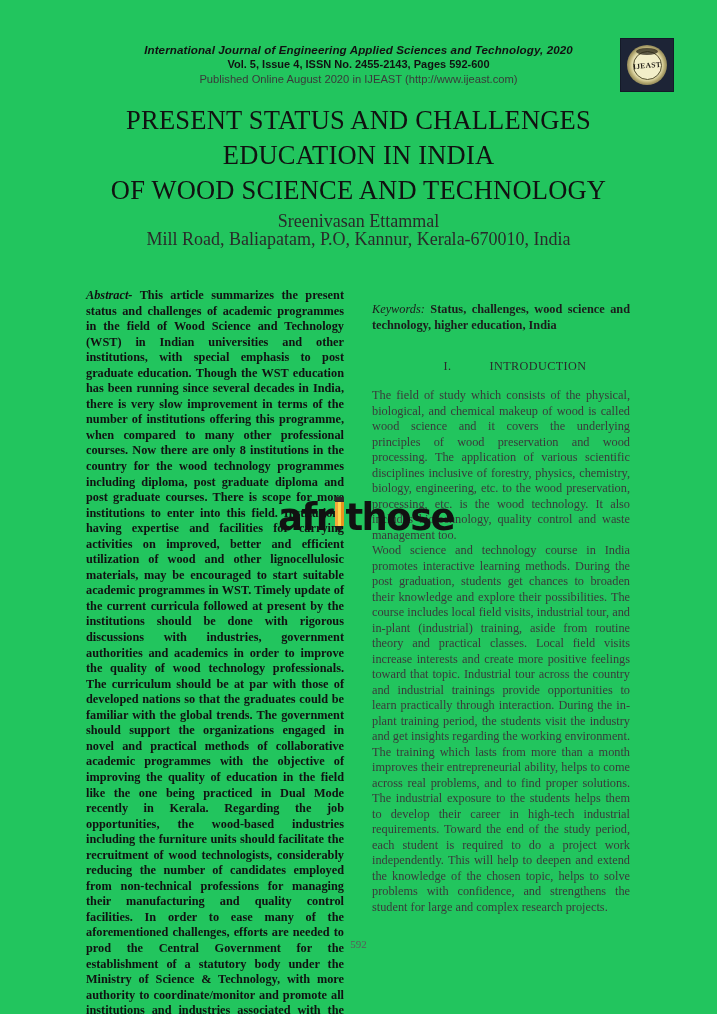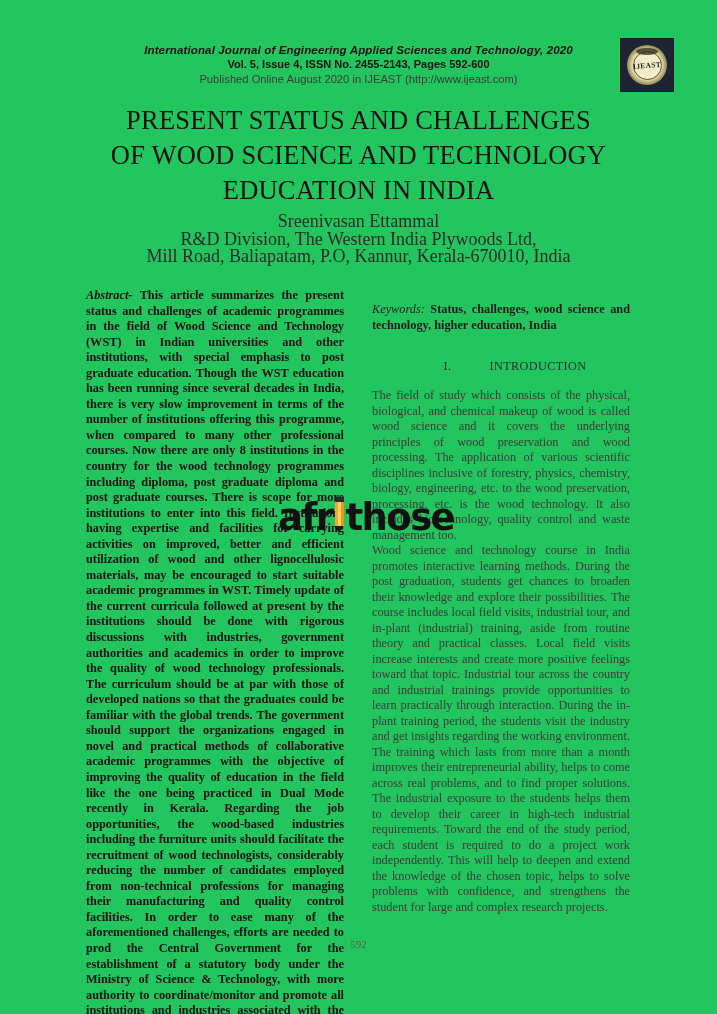--- a/index.html
+++ b/index.html
@@ -281,27 +281,26 @@
   </div>
 
   <div class="logo">
     <div class="logo-seal">
       <span class="logo-text">IJEAST</span>
     </div>
   </div>
 
   <div class="doc-title">
     <div>PRESENT STATUS AND CHALLENGES</div>
+    <div>EDUCATION IN INDIA</div>
     <div>OF WOOD SCIENCE AND TECHNOLOGY</div>
-    <div>EDUCATION IN INDIA</div>
   </div>
 
   <div class="authorblock">
     <div>Sreenivasan Ettammal</div>
-    <div>R&amp;D Division, The Western India Plywoods Ltd,</div>
     <div>Mill Road, Baliapatam, P.O, Kannur, Kerala-670010, India</div>
   </div>
 
   <div class="col col-left">
     <p class="abstract"><span class="lbl">Abstract-</span><span> This article summarizes the present status and challenges of academic programmes in the field of Wood Science and Technology (WST) in Indian universities and other institutions, with special emphasis to post graduate education. Though the WST education has been running since several decades in India, there is very slow improvement in terms of the number of institutions offering this programme, when compared to many other professional courses. Now there are only 8 institutions in the country for the wood technology programmes including diploma, post graduate diploma and post graduate courses. There is scope for more institutions to enter into this field. Institutions having expertise and facilities for carrying activities on improved, better and efficient utilization of wood and other lignocellulosic materials, may be encouraged to start suitable academic programmes in WST. Timely update of the current curricula followed at present by the institutions should be done with rigorous discussions with industries, government authorities and academics in order to improve the quality of wood technology professionals. The curriculum should be at par with those of developed nations so that the graduates could be familiar with the global trends. The government should support the organizations engaged in novel and practical methods of collaborative academic programmes with the objective of improving the quality of education in the field like the one being practiced in Dual Mode recently in Kerala. Regarding the job opportunities, the wood-based industries including the furniture units should facilitate the recruitment of wood technologists, considerably reducing the number of candidates employed from non-technical professions for managing their manufacturing and quality control facilities. In order to ease many of the aforementioned challenges, efforts are needed to prod the Central Government for the establishment of a statutory body under the Ministry of Science &amp; Technology, with more authority to coordinate/monitor and promote all institutions and industries associated with the research and training activities in the field of wood science and technology.</span></p>
   </div>
 
   <div class="col col-right">
     <p class="keywords"><span class="lbl">Keywords:</span><span> Status, challenges, wood science and technology, higher education, India</span></p>
 

